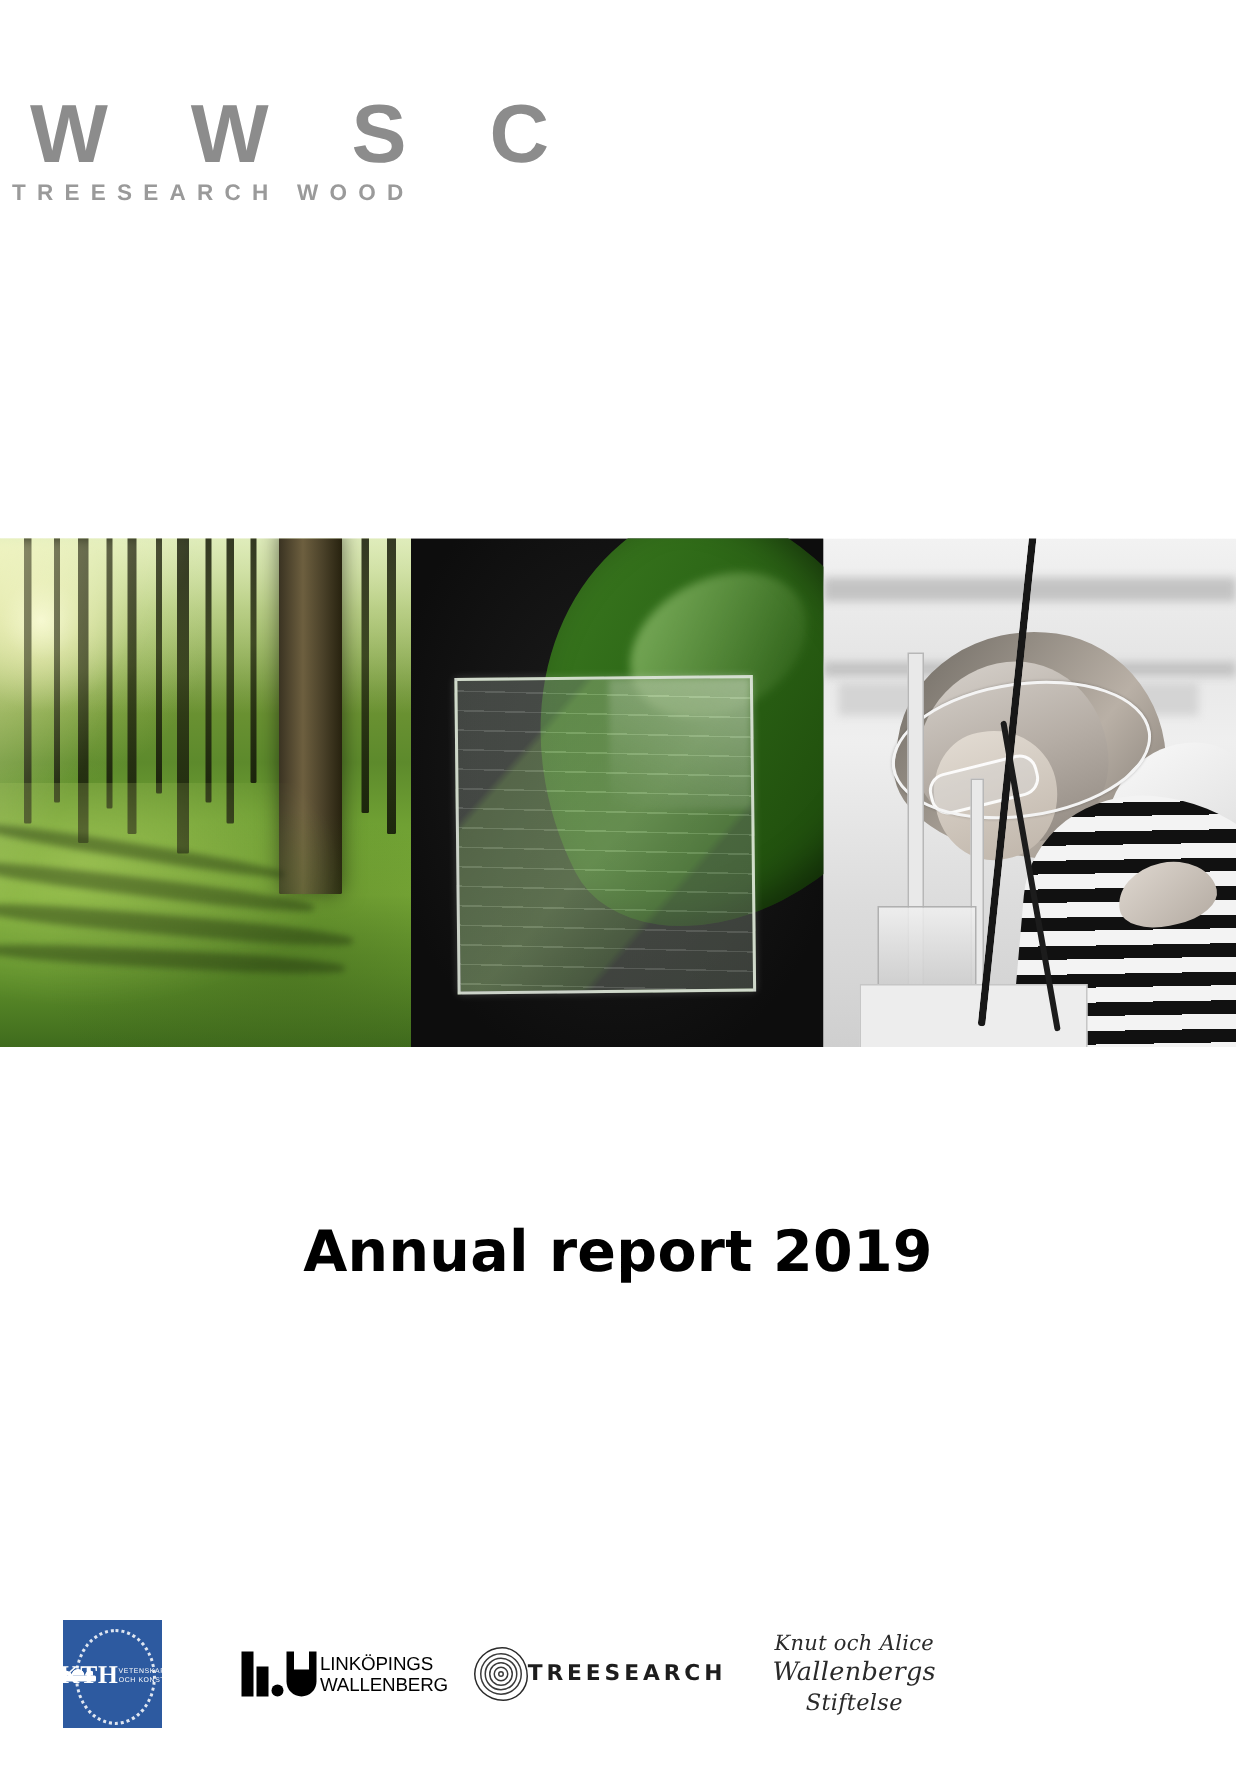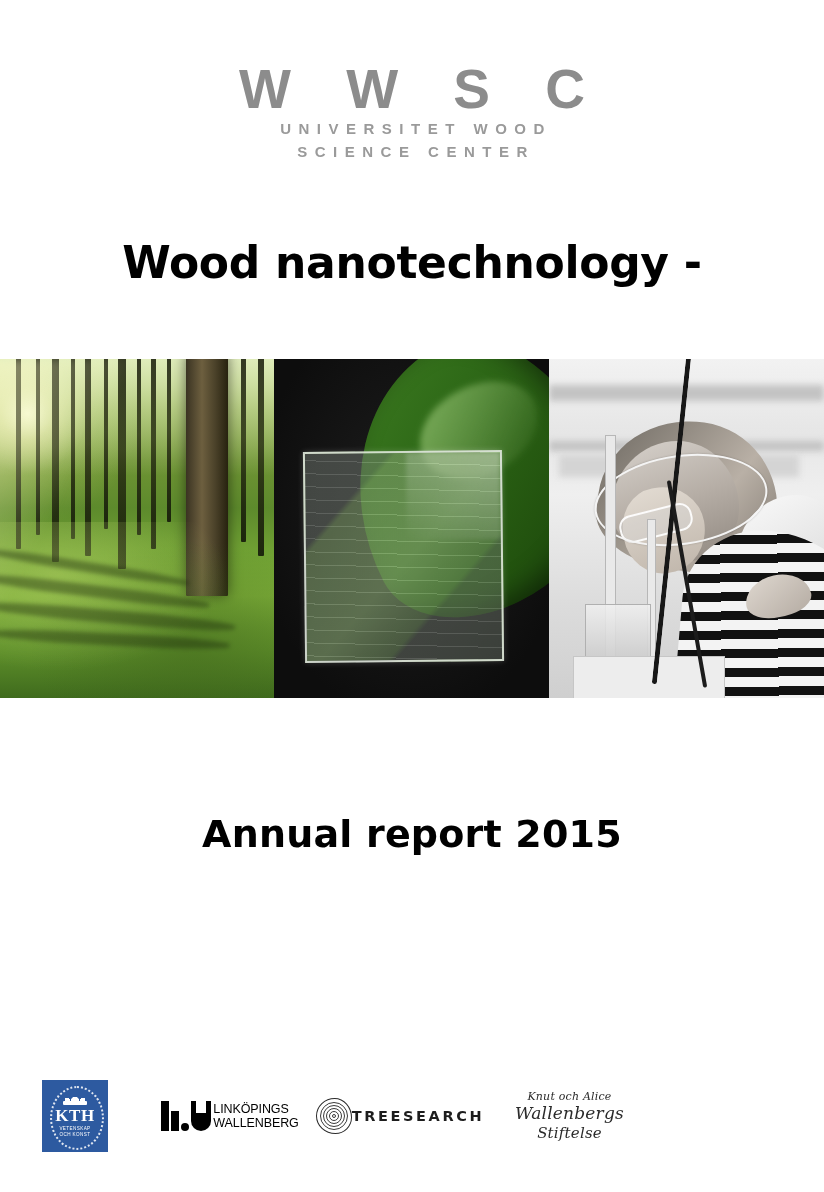--- a/index.html
+++ b/index.html
@@ -15,21 +15,21 @@
     font-family: "Liberation Sans", sans-serif;
     color: #000;
   }
 
   
   .wwsc-logo {
     position: absolute;
     top: 62px;
     left: 0;
     width: 824px;
-    text-align: center;
+    text-align: left;
   }
   .wwsc-mark {
     font-family: "Liberation Sans", sans-serif;
     font-weight: bold;
     font-size: 55px;
     letter-spacing: 20px;
     color: #8c8c8c;
     line-height: 1.0;
     padding-left: 20px;
   }
@@ -330,21 +330,21 @@
   .cell-chalmers   { width: 175px; }
   .cell-liu        { width: 160px; }
   .cell-treesearch { width: 180px; }
   .cell-kaw        { width: 159px; }
 
   
   .kth-mark {
     width: 66px; height: 72px;
     background: #2d5aa0;
     position: relative;
-    display: flex; flex-direction: column;
+    display: flex; 
     align-items: center; justify-content: center;
   }
   .kth-wreath {
     position: absolute;
     left: 8px; top: 6px;
     width: 50px; height: 60px;
     border: 2px dotted rgba(255,255,255,0.85);
     border-radius: 50%;
   }
   .kth-crown {
@@ -451,35 +451,33 @@
   }
 
   
   .kaw-logo {
     text-align: center;
     font-family: "DejaVu Serif", serif;
     font-style: italic;
     color: #2a2a2a;
     line-height: 1.22;
   }
-  .kaw-l1 { font-size: 11px; letter-spacing: 0.2px; font-style: italic; }
+  .kaw-l1 { font-size: 14px; letter-spacing: 0.2px; font-style: italic; }
   .kaw-l2 { font-size: 17px; letter-spacing: 0.2px; }
   .kaw-l3 { font-size: 15px; letter-spacing: 0.2px; }
 </style>
 </head>
 <body>
 
 <div class="wwsc-logo">
   <div class="wwsc-mark">W W S C</div>
-  <div class="wwsc-sub1">UNIVERSITET WOOD</div>
-  <div class="wwsc-sub2">SCIENCE CENTER</div>
+  <div class="wwsc-sub1">TREESEARCH WOOD</div>
 </div>
 
 <h1 class="cover-title">
-  <span class="tline">Wood nanotechnology -</span>
 </h1>
 
 <div class="image-band">
 
   <div class="band-panel panel-forest">
     <div class="forest-bg"></div>
     <div class="forest-sky"></div>
     <div class="trunks">
       <div class="trunk" style="left:6%;  width:5px;  height:58%;"></div>
       <div class="trunk" style="left:13%; width:4px;  height:54%;"></div>
@@ -530,21 +528,21 @@
     <div class="lab-stand-v" style="left:56px; top:76px; width:9px; height:250px;"></div>
     <div class="lab-stand-v" style="left:98px; top:160px; width:7px; height:170px;"></div>
     <div class="lab-beaker"></div>
     <div class="lab-base"></div>
     <div class="lab-cable"></div>
     <div class="lab-cable2"></div>
   </div>
 
 </div>
 
-<div class="cover-subtitle">Annual report 2015</div>
+<div class="cover-subtitle">Annual report 2019</div>
 
 <div class="logo-row">
 
   <div class="logo-cell cell-kth">
     <div class="kth-mark">
       <div class="kth-wreath"></div>
       <div class="kth-crown"></div>
       <div class="kth-letters">KTH</div>
       <div class="kth-tag">
         <div>VETENSKAP</div>

